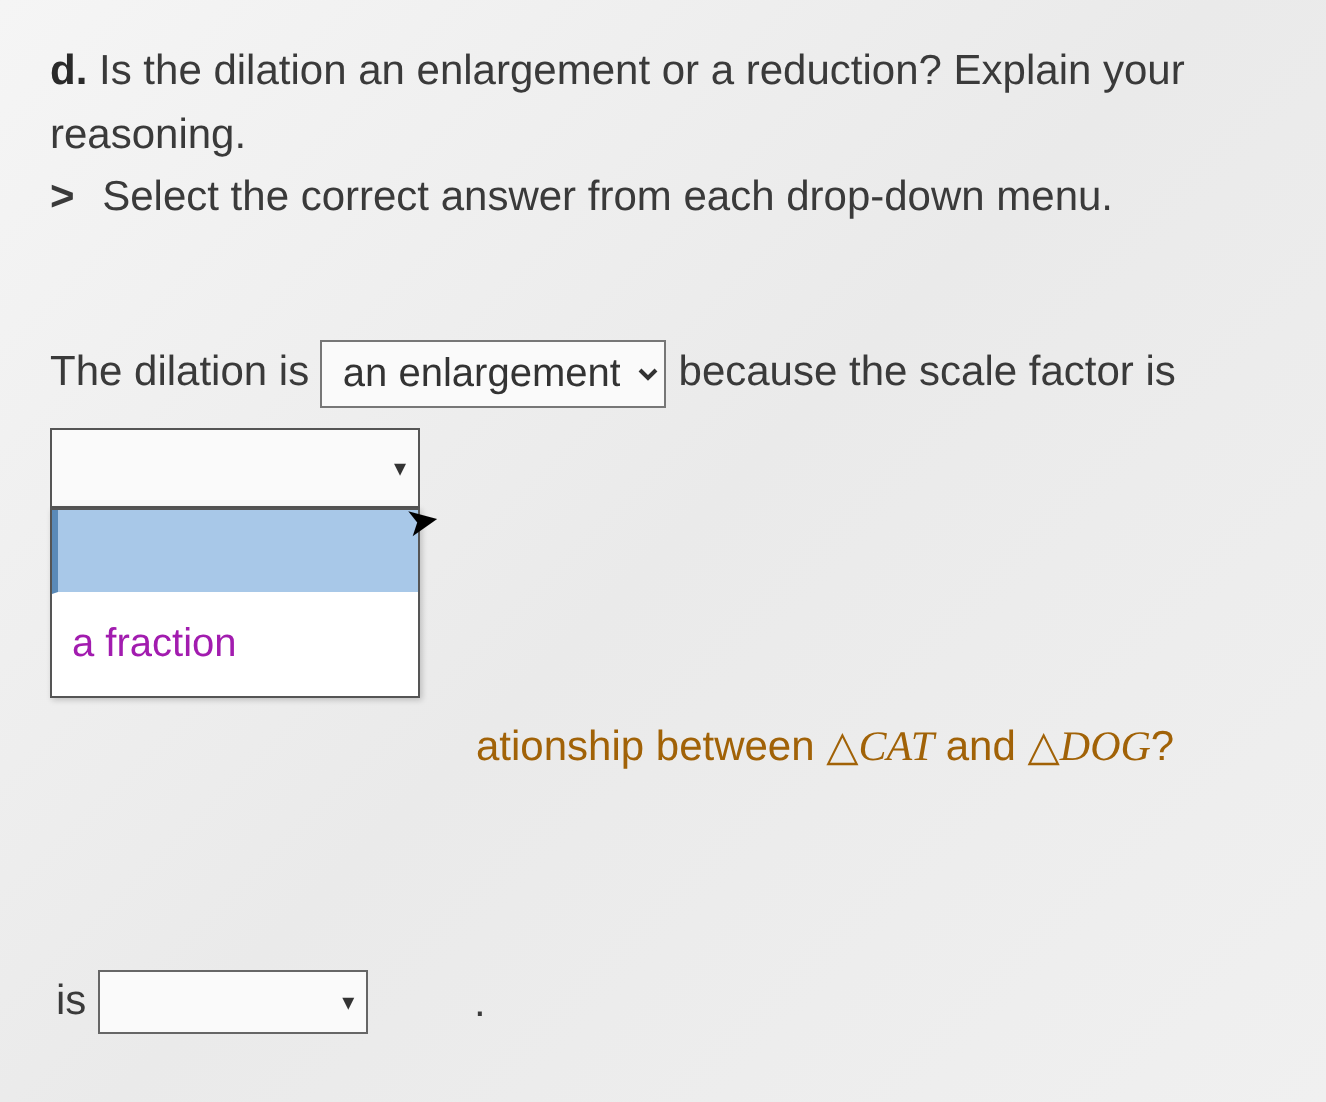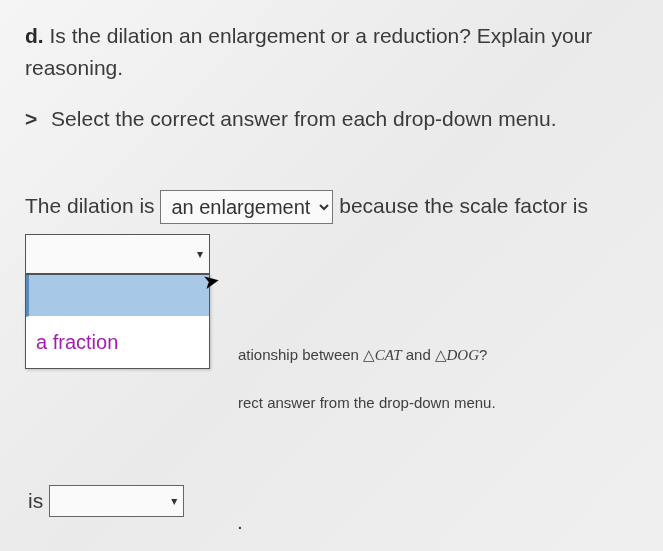--- a/index.html
+++ b/index.html
@@ -14,21 +14,20 @@
       line-height: 1.5;
       overflow: hidden;
       position: relative;
     }
     .question-label {
       font-weight: bold;
       color: #2a2a2a;
     }
     .question-text {
       color: #3a3a3a;
-      margin-bottom: 20px;
     }
     .instruction {
       margin-bottom: 55px;
       color: #3a3a3a;
     }
     .chevron {
       font-weight: bold;
       color: #3a3a3a;
       margin-right: 8px;
     }
@@ -92,23 +91,24 @@
     .dropdown-option.blank {
       height: 42px;
       background: #a8c8e8;
       border-left: 3px solid #5a8ab8;
     }
     .hidden-text-line {
       position: absolute;
       left: 0;
       width: 100%;
       padding-left: 213px;
-      color: #404040;
-      font-size: 15px;
+      color: #a16207;
+      font-size: 21px;
       z-index: 5;
+      margin-top: 34px;
     }
     .line-e { top: 110px; }
     .line-f { top: 158px; }
     .triangle {
       font-family: 'Times New Roman', serif;
     }
     .math-var {
       font-family: 'Times New Roman', serif;
       font-style: italic;
     }
@@ -171,21 +171,20 @@
     <div class="dropdown-option blank"></div>
     <div class="dropdown-option">a fraction</div>
   </div>
 
   <div class="period-dot">.</div>
 
   <div class="hidden-text-line line-e">
     <span>ationship between </span><span class="triangle">△</span><span class="math-var">CAT</span><span> and </span><span class="triangle">△</span><span class="math-var">DOG</span><span>?</span>
   </div>
 
-  <div class="hidden-text-line line-f">rect answer from the drop-down menu.</div>
 </div>
 
 <div class="final-line">
   <span> is</span>
   <div class="final-select">
     <span class="dropdown-arrow">▾</span>
   </div>
 </div>
 
 </body></html>

